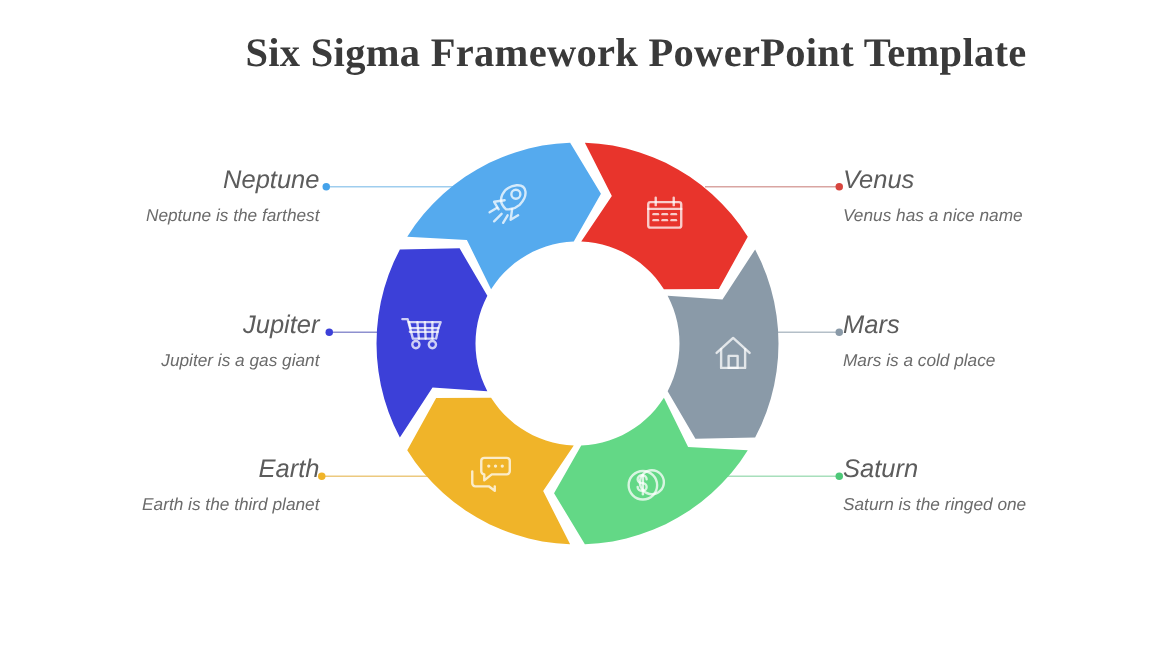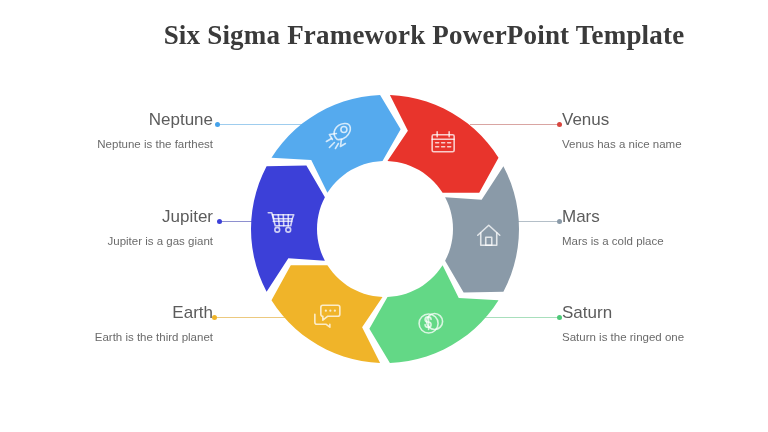--- a/index.html
+++ b/index.html
@@ -31,20 +31,21 @@
     padding-left: 40px;
   }
 
   
   #diagram {
     position: absolute;
     left: 0;
     top: 0;
     width: 612px;
     height: 432px;
+    font-style: italic;
   }
   #wheel {
     position: absolute;
     left: 249px;
     top: 93px;
     width: 272px;
     height: 272px;
   }
 
   

